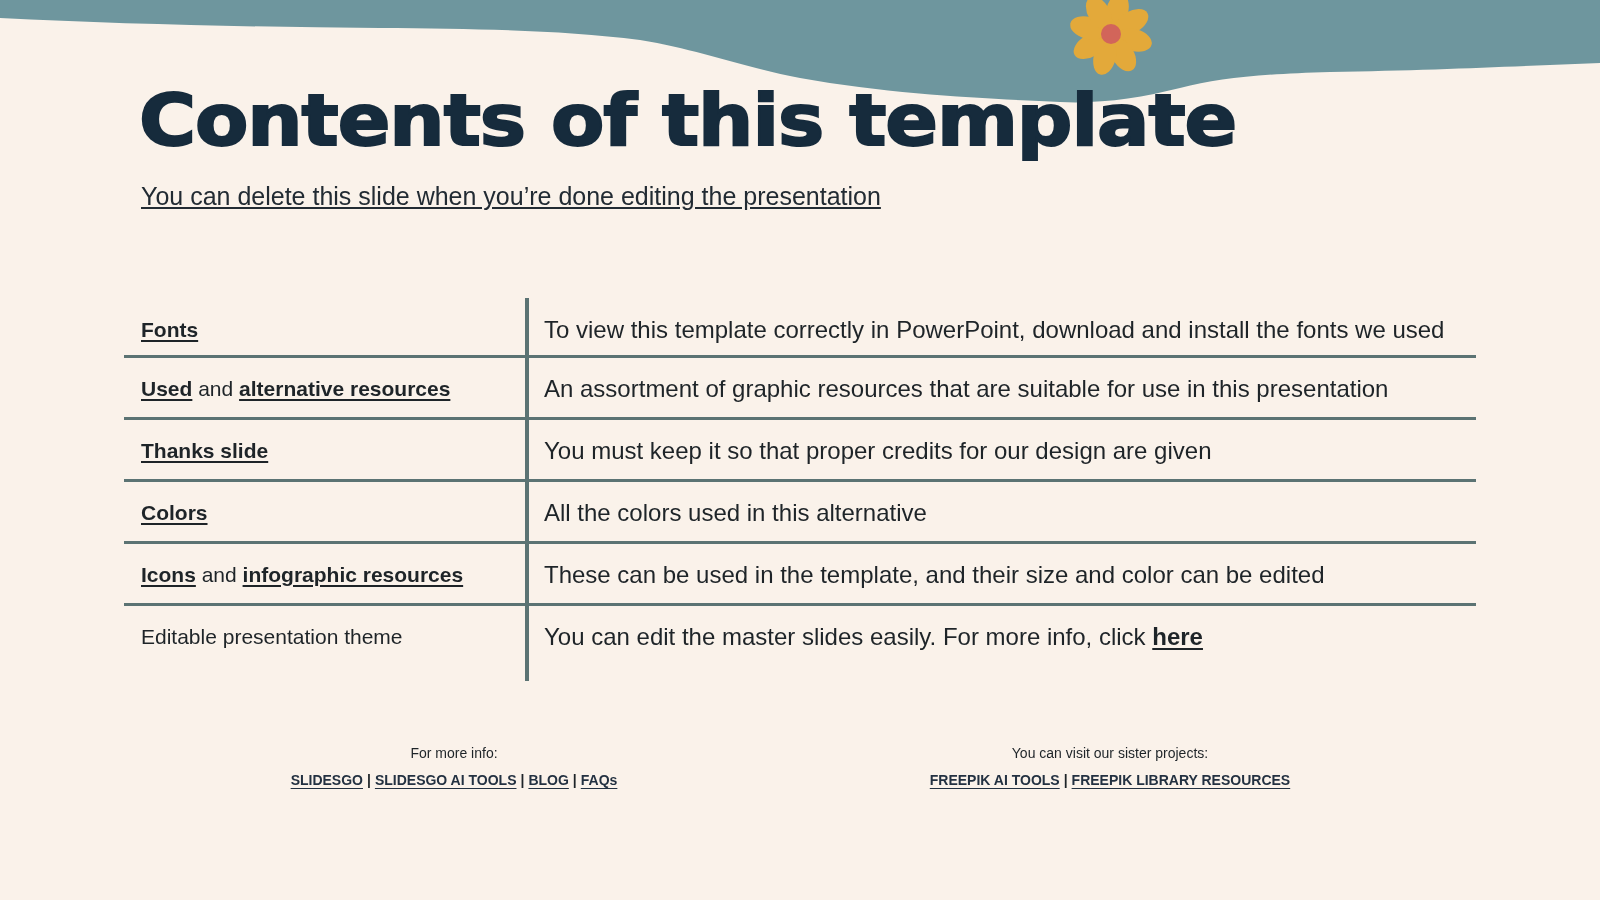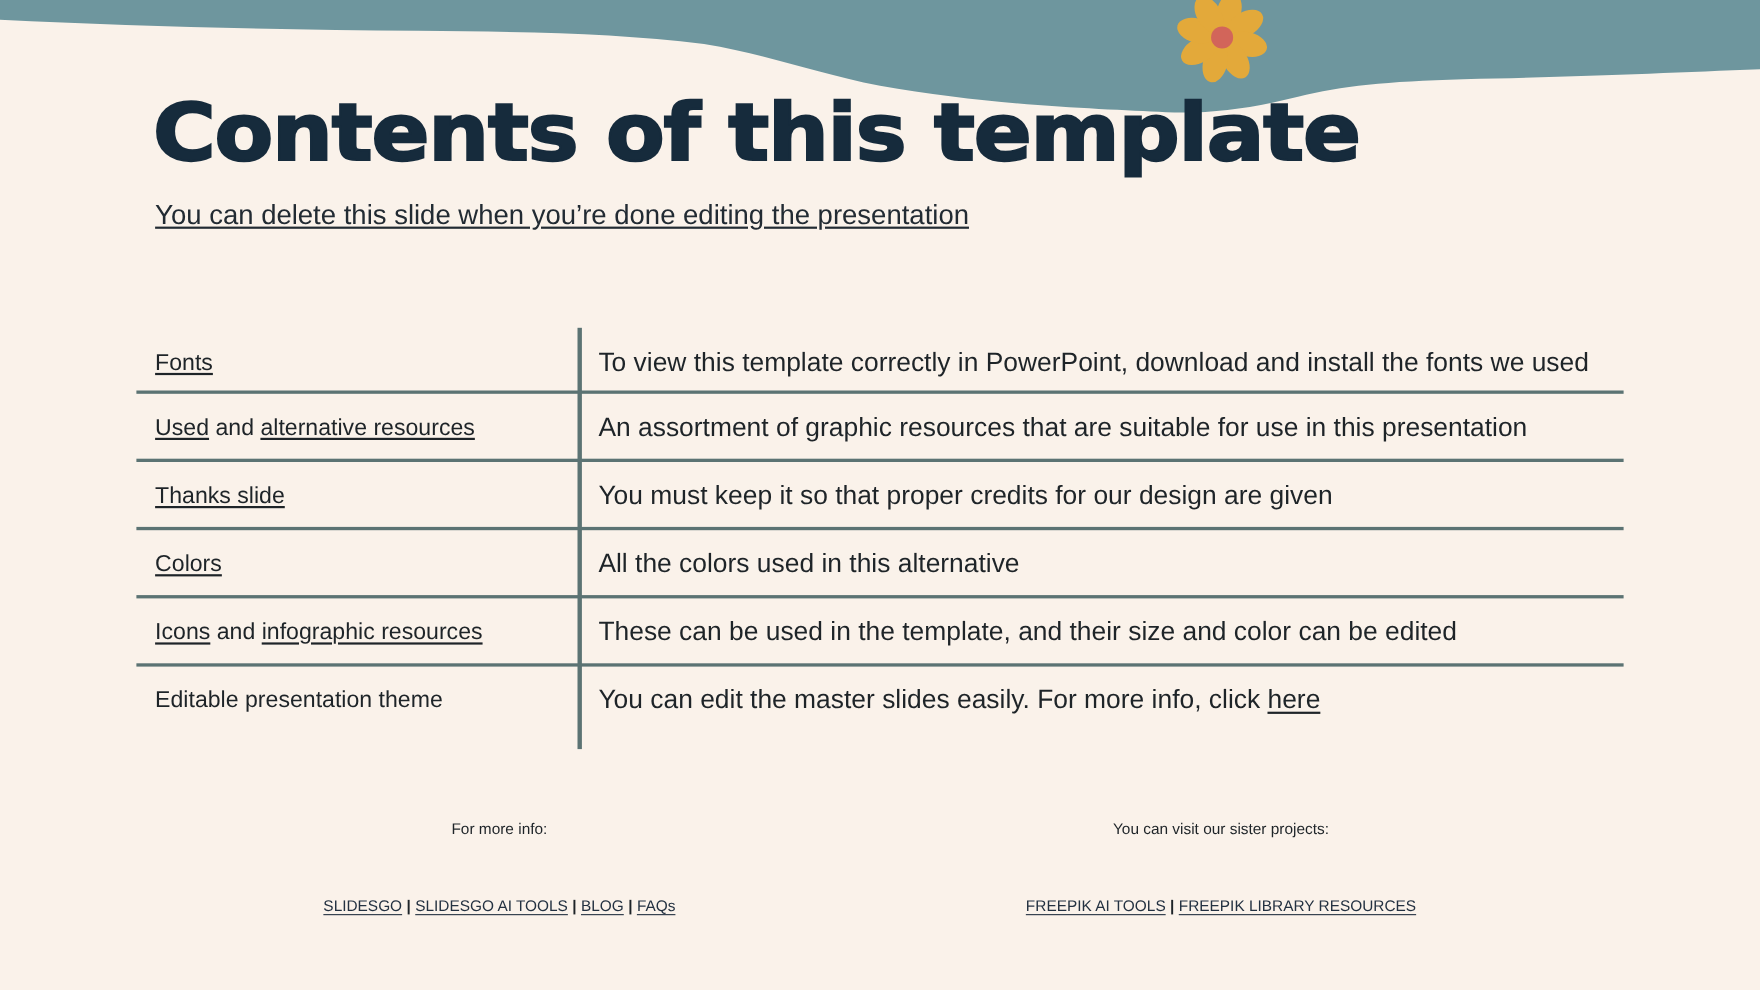--- a/index.html
+++ b/index.html
@@ -91,21 +91,21 @@
       white-space: nowrap;
     }
     .cell-right {
       position: absolute;
       left: 420px;
       font-size: 24px;
       color: #1E2428;
       white-space: nowrap;
     }
     .link {
-      font-weight: normal;
+      font-weight: bold;
       text-decoration: underline;
       text-underline-offset: 3px;
       color: #1E2428;
       cursor: pointer;
     }
     .footer-block {
       position: absolute;
       top: 740px;
       text-align: center;
       font-size: 14px;
@@ -116,21 +116,20 @@
       left: 154px;
       width: 600px;
     }
     .footer-right {
       left: 810px;
       width: 600px;
     }
     .footer-links {
       font-weight: bold;
       white-space: nowrap;
-      margin-top: 43px;
     }
     .footer-links .link {
       color: #233141;
     }
     .sep {
       font-weight: bold;
       padding: 0 4px;
     }
   </style>
 </head>

